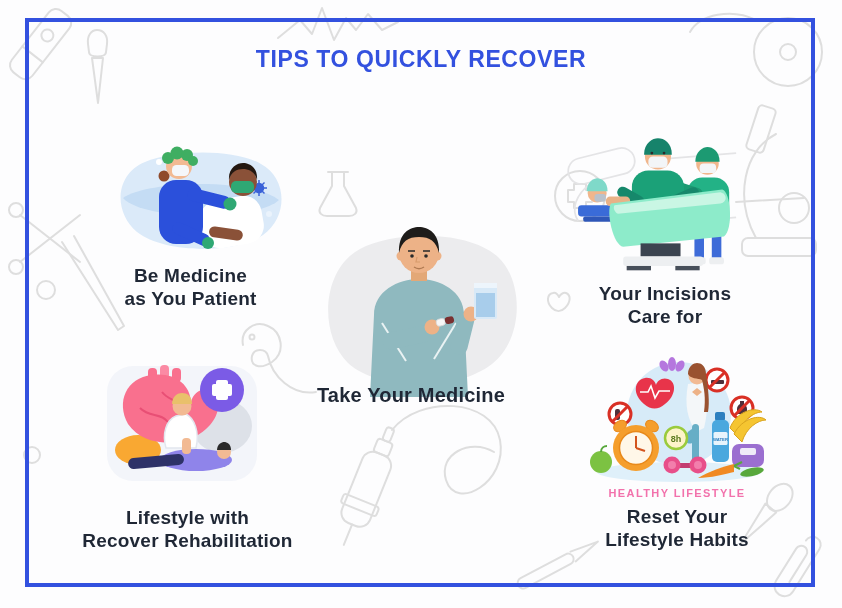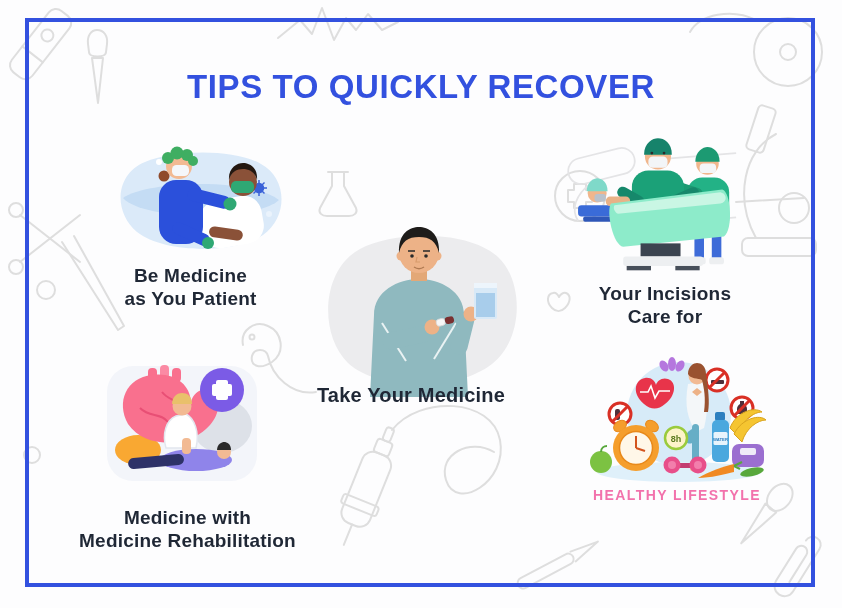--- a/index.html
+++ b/index.html
@@ -7,31 +7,31 @@
     position:relative;width:842px;height:608px;background:#FDFDFE;overflow:hidden;
     font-family:"Liberation Sans",sans-serif;
   }
   .doodles{position:absolute;left:0;top:0;z-index:0;}
   .frame{
     position:absolute;left:25px;top:18px;width:790px;height:569px;
     border:4px solid #3351DF;box-sizing:border-box;z-index:1;
   }
   .title{
     position:absolute;left:0;right:0;top:38px;z-index:2;text-align:center;
-    color:#3351DF;font-weight:800;font-size:33px;line-height:42px;letter-spacing:0.6px;margin-top:28px;
+    color:#3351DF;font-weight:800;font-size:23px;line-height:42px;letter-spacing:0.6px;
   }
   .tip-ill{position:absolute;z-index:2;}
   .tip-label{
     position:absolute;z-index:2;text-align:center;font-weight:700;color:#1F2735;
     font-size:19px;line-height:23px;letter-spacing:0.2px;
   }
   .tip-label .line{display:block;}
   .caption{
     position:absolute;z-index:2;text-align:center;font-weight:700;color:#F272AC;
-    font-size:14px;letter-spacing:1.4px;
+    font-size:11px;letter-spacing:1.4px;
   }
   
   #ill-be-patient{left:108px;top:136px;width:182px;height:128px;}
   #lbl-be-patient{left:88px;top:264px;width:205px;}
   #ill-care-incisions{left:553px;top:127px;width:196px;height:152px;}
   #lbl-care-incisions{left:565px;top:282px;width:200px;}
   #ill-take-medicine{left:316px;top:211px;width:206px;height:186px;}
   #lbl-take-medicine{left:291px;top:384px;width:240px;font-size:20px;}
   #ill-cardiac-rehab{left:102px;top:362px;width:166px;height:123px;}
   #lbl-cardiac-rehab{left:60px;top:506px;width:255px;}
@@ -279,22 +279,22 @@
       <path d="M115,88 C115,82 120,80 122,80 C125,80 129,82 129,88 Z" fill="#2A2A2A"></path>
     </g>
     <g>
       <path d="M74,54 C64,58 60,72 64,86 L94,86 C98,70 92,56 84,52 Z" fill="#FFFFFF" stroke="#E2E6EE" stroke-width="1.5"></path>
       <rect x="80" y="76" width="9" height="16" rx="4" fill="#F2BA93"></rect>
       <circle cx="80" cy="44" r="9.5" fill="#F2BA93"></circle>
       <path d="M70,42 C70,34 76,31 80,31 C85,31 90,34 90,42 Z" fill="#E9C06B"></path>
     </g>
   </svg>
   <div id="lbl-cardiac-rehab" class="tip-label">
-    <span class="line">Medicine with</span>
-    <span class="line">Medicine Rehabilitation</span>
+    <span class="line">Lifestyle with</span>
+    <span class="line">Recover Rehabilitation</span>
   </div>
 
   <svg id="ill-lifestyle" class="tip-ill" viewBox="0 0 186 133">
     <circle cx="95" cy="60" r="52" fill="#D7EBF8"></circle>
     <ellipse cx="95" cy="118" rx="82" ry="10" fill="#DFF0FA"></ellipse>
     <g fill="#B577DE">
       <ellipse cx="88" cy="10" rx="4" ry="7"></ellipse>
       <ellipse cx="80" cy="12" rx="4" ry="6" transform="rotate(-30 80 12)"></ellipse>
       <ellipse cx="96" cy="12" rx="4" ry="6" transform="rotate(30 96 12)"></ellipse>
     </g>
@@ -363,14 +363,18 @@
       <rect x="148" y="90" width="32" height="23" rx="7" fill="#9B6FD0"></rect>
       <rect x="156" y="94" width="16" height="7" rx="2" fill="#EFEBF8"></rect>
     </g>
     <g>
       <path d="M150,110 C140,112 124,118 114,124 C126,124 142,120 150,118 Z" fill="#F08A24"></path>
       <path d="M150,112 L158,108 M150,112 L156,115" stroke="#58A83C" stroke-width="2" fill="none"></path>
     </g>
     <ellipse cx="168" cy="118" rx="12" ry="4" fill="#58A83C" transform="rotate(-12 168 118)"></ellipse>
   </svg>
   <div id="cap-lifestyle" class="caption">HEALTHY LIFESTYLE</div>
+  <div id="lbl-lifestyle" class="tip-label">
+    <span class="line">Reset Your</span>
+    <span class="line">Lifestyle Habits</span>
+  </div>
 
 </div>
 
 </body></html>

